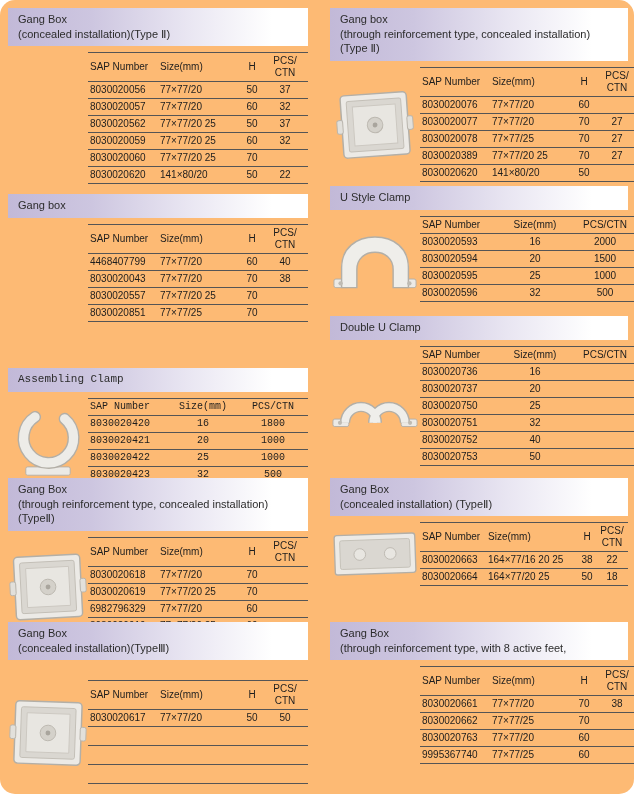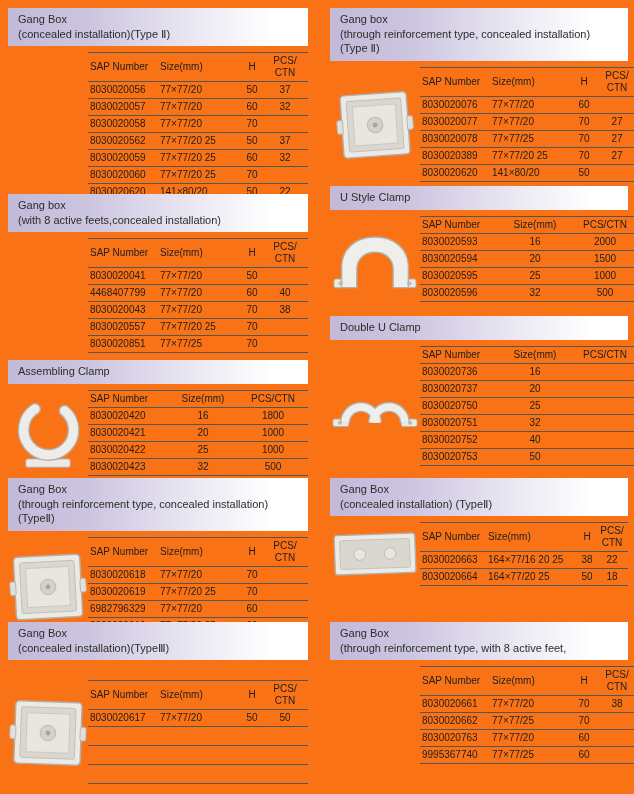--- a/index.html
+++ b/index.html
@@ -1,23 +1,23 @@
 <!DOCTYPE html>
 <html><head>
 <meta charset="utf-8">
 <style>
   * { margin:0; padding:0; box-sizing:border-box; }
   html,body { background:#ffffff; }
   body { font-family:"Liberation Sans", sans-serif; }
-  .page { position:relative; width:634px; height:794px; background:#f97316; overflow:hidden; }
+  .page { position:relative; width:634px; height:794px; background:#fdba74; overflow:hidden;border-radius:15px; }
 
   .product-section { position:absolute; }
   .pos-l1 { top:8px;   left:8px;   width:300px; }
   .pos-l2 { top:194px; left:8px;   width:300px; }
-  .pos-l3 { top:360px; left:8px;   width:300px; }
+  .pos-l3 { top:368px; left:8px;   width:300px;font-family:Liberation Mono, monospace; }
   .pos-l4 { top:478px; left:8px;   width:300px; }
   .pos-l5 { top:622px; left:8px;   width:300px; }
   .pos-r1 { top:8px;   left:330px; width:298px; }
   .pos-r2 { top:186px; left:330px; width:298px; }
   .pos-r3 { top:316px; left:330px; width:298px; }
   .pos-r4 { top:478px; left:330px; width:298px; }
   .pos-r5 { top:622px; left:330px; width:298px; }
 
   .section-header {
     background:linear-gradient(90deg,#c2b9d8 0%, #cdc6e0 28%, #e9e6f2 60%, #ffffff 88%);
@@ -85,26 +85,20 @@
                 <td class="col-h">50</td>
                 <td class="col-pcs">37</td>
               </tr>
               <tr>
                 <td class="col-sap">8030020057</td>
                 <td class="col-size">77×77/20</td>
                 <td class="col-h">60</td>
                 <td class="col-pcs">32</td>
               </tr>
               <tr>
-                <td class="col-sap">8030020058</td>
-                <td class="col-size">77×77/20</td>
-                <td class="col-h">70</td>
-                <td class="col-pcs"></td>
-              </tr>
-              <tr>
                 <td class="col-sap">8030020562</td>
                 <td class="col-size">77×77/20 25</td>
                 <td class="col-h">50</td>
                 <td class="col-pcs">37</td>
               </tr>
               <tr>
                 <td class="col-sap">8030020059</td>
                 <td class="col-size">77×77/20 25</td>
                 <td class="col-h">60</td>
                 <td class="col-pcs">32</td>
@@ -123,41 +117,34 @@
               </tr>
             </tbody>
           </table>
         </div>
     </div>
   </div>
 
   <div class="product-section side-left pos-l2">
     <header class="section-header">
         <div class="title-line">Gang box</div>
-        <div class="title-line">(with 8 active feets,concealed installation)</div>
       </header>
     <div class="section-body">
       <div class="image-slot"></div>
       <div class="table-wrap">
           <table class="spec-table cols-4">
             <thead>
               <tr>
                 <th class="col-sap">SAP Number</th>
                 <th class="col-size">Size(mm)</th>
                 <th class="col-h">H</th>
                 <th class="col-pcs">PCS/​CTN</th>
               </tr>
             </thead>
             <tbody>
-              <tr>
-                <td class="col-sap">8030020041</td>
-                <td class="col-size">77×77/20</td>
-                <td class="col-h">50</td>
-                <td class="col-pcs"></td>
-              </tr>
               <tr>
                 <td class="col-sap">4468407799</td>
                 <td class="col-size">77×77/20</td>
                 <td class="col-h">60</td>
                 <td class="col-pcs">40</td>
               </tr>
               <tr>
                 <td class="col-sap">8030020043</td>
                 <td class="col-size">77×77/20</td>
                 <td class="col-h">70</td>

